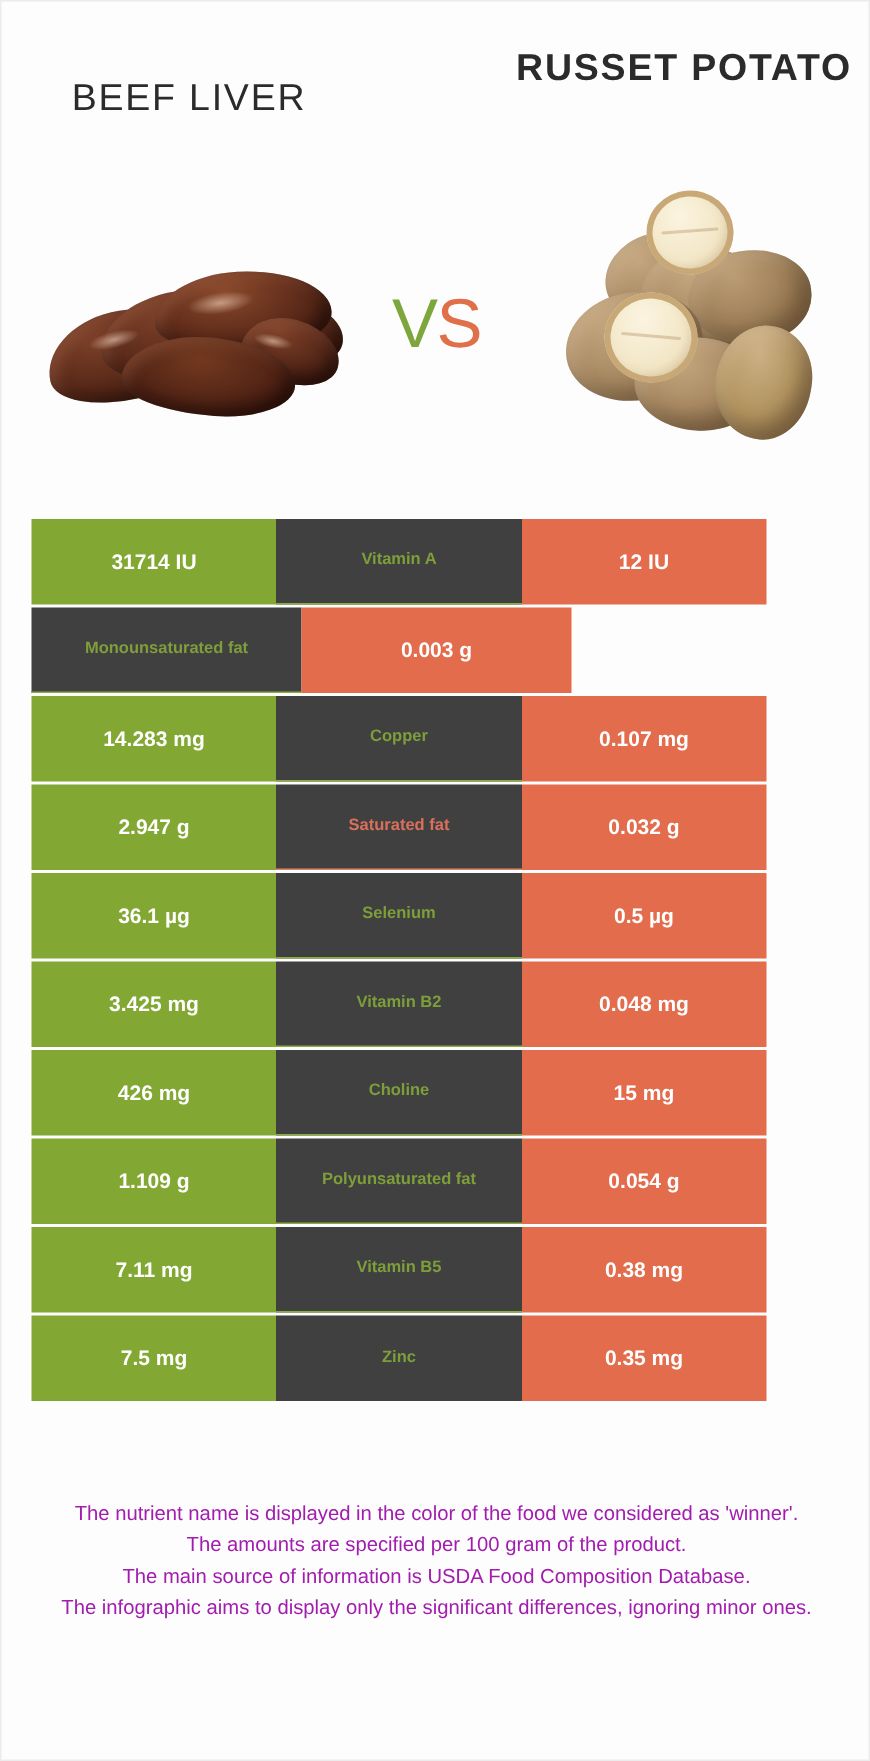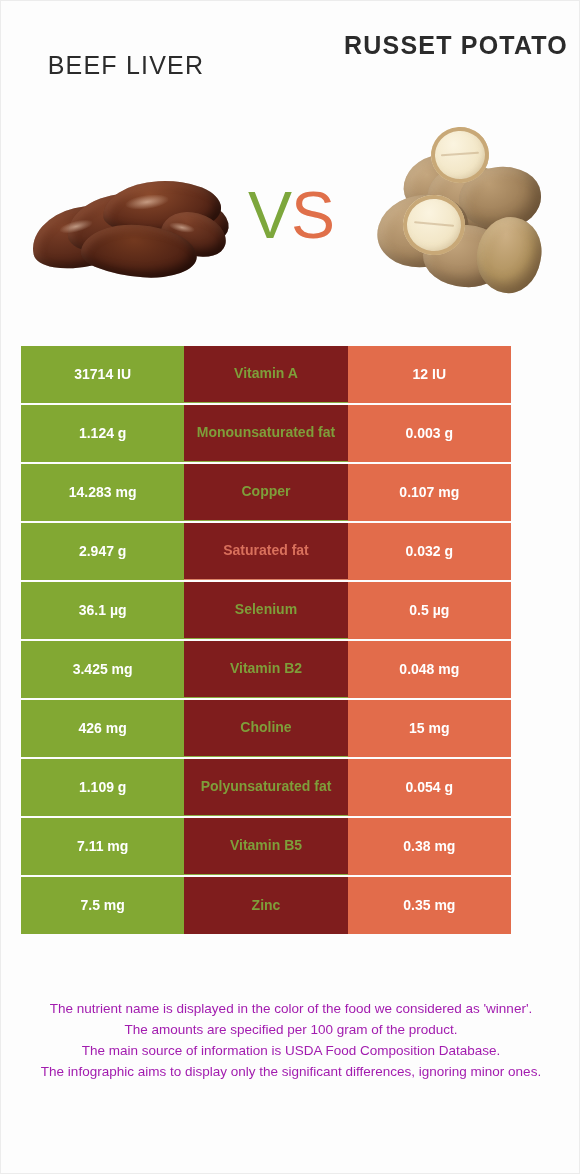--- a/index.html
+++ b/index.html
@@ -55,21 +55,21 @@
     width: 230px;
     font-weight: bold;
   }
 
   .vs {
     position: absolute;
     left: 230px;
     top: 176px;
     width: 120px;
     height: 76px;
-    font-size: 66px;
+    font-size: 46px;
     font-weight: 400;
     line-height: 76px;
     text-align: center;
     letter-spacing: -1px;
     font-family: "Liberation Sans", sans-serif;
   }
   .vs .v { color: #7da73c; }
   .vs .s { color: #e0704a; }
 
   
@@ -175,23 +175,23 @@
     background: #82a833;
     color: #ffffff;
     font-weight: 600;
   }
   .cell-right {
     background: #e26c4b;
     color: #ffffff;
     font-weight: 600;
   }
   .cell-mid {
-    background: #7f1d1d;
+    background: #404040;
     font-weight: 700;
-    font-size: 14px;
+    font-size: 11px;
     border-bottom: 1px solid #8aab3f;
   }
   .cell-mid.win-green { color: #7e9e3a; }
   .cell-mid.win-orange { color: #d9705c; border-bottom-color: #dd8468; }
   .row:last-child .cell-mid { border-bottom: none; }
 
   
   .footnote {
     position: absolute;
     left: 26px;
@@ -240,21 +240,20 @@
     </div>
   </div>
 
   <div class="table" id="nutrient-table">
       <div class="row">
         <div class="cell cell-left">31714 IU</div>
         <div class="cell cell-mid win-green">Vitamin A</div>
         <div class="cell cell-right">12 IU</div>
       </div>
       <div class="row">
-        <div class="cell cell-left">1.124 g</div>
         <div class="cell cell-mid win-green">Monounsaturated fat</div>
         <div class="cell cell-right">0.003 g</div>
       </div>
       <div class="row">
         <div class="cell cell-left">14.283 mg</div>
         <div class="cell cell-mid win-green">Copper</div>
         <div class="cell cell-right">0.107 mg</div>
       </div>
       <div class="row">
         <div class="cell cell-left">2.947 g</div>

